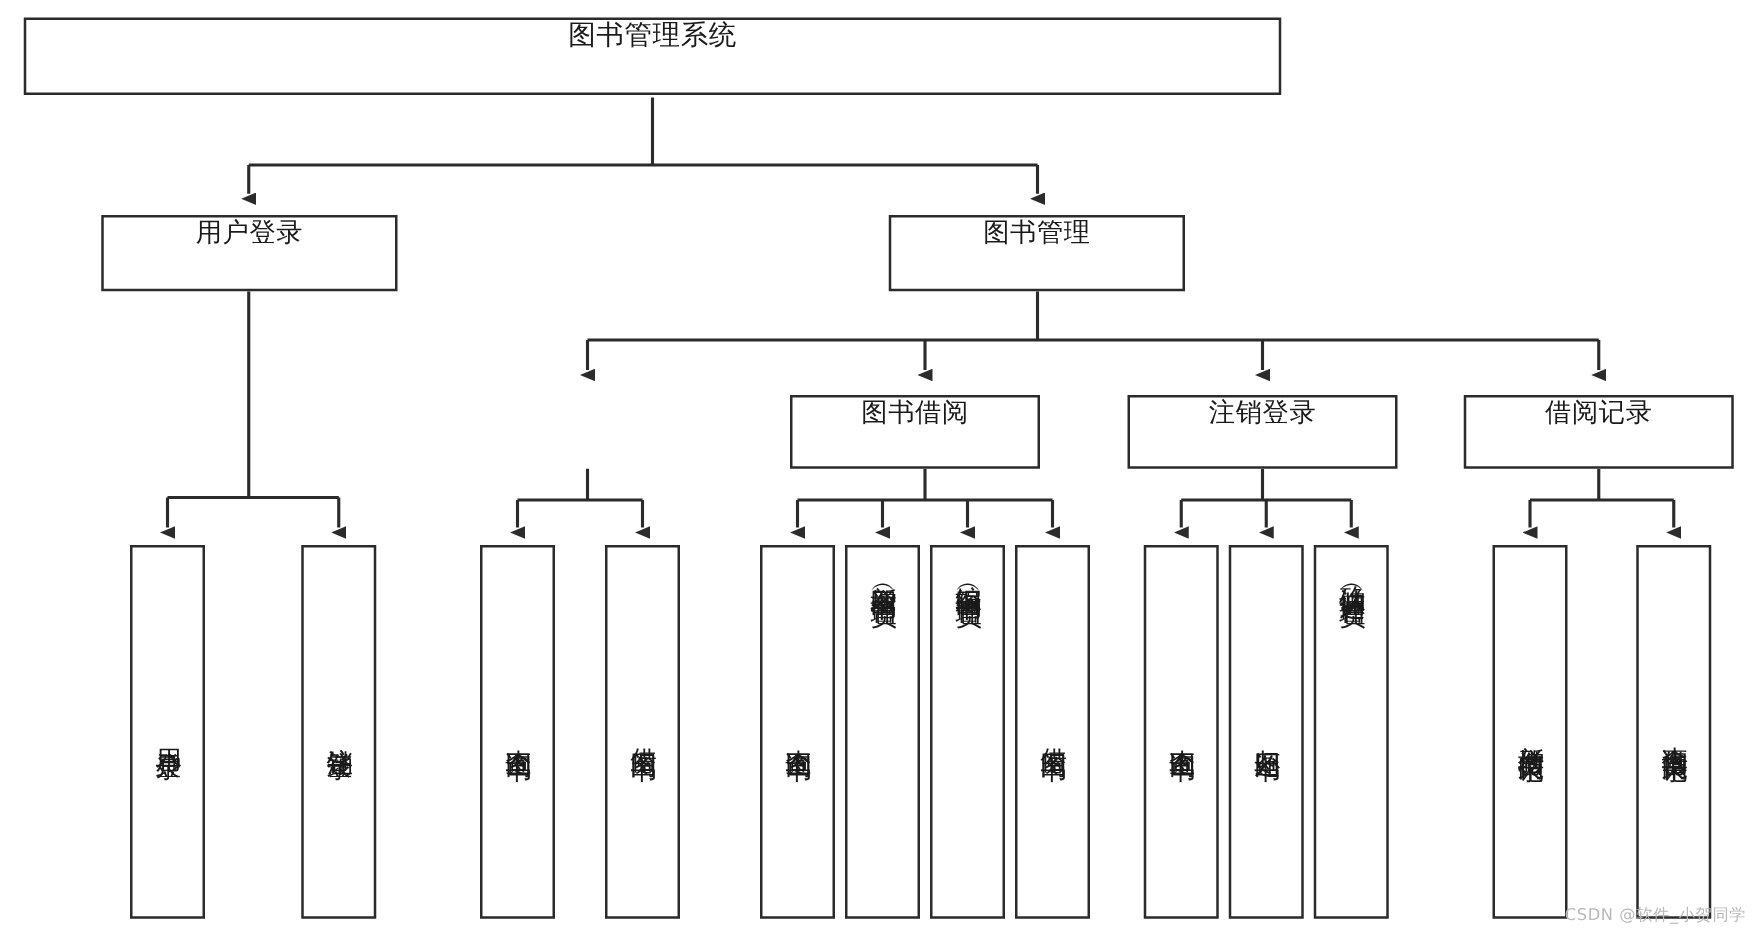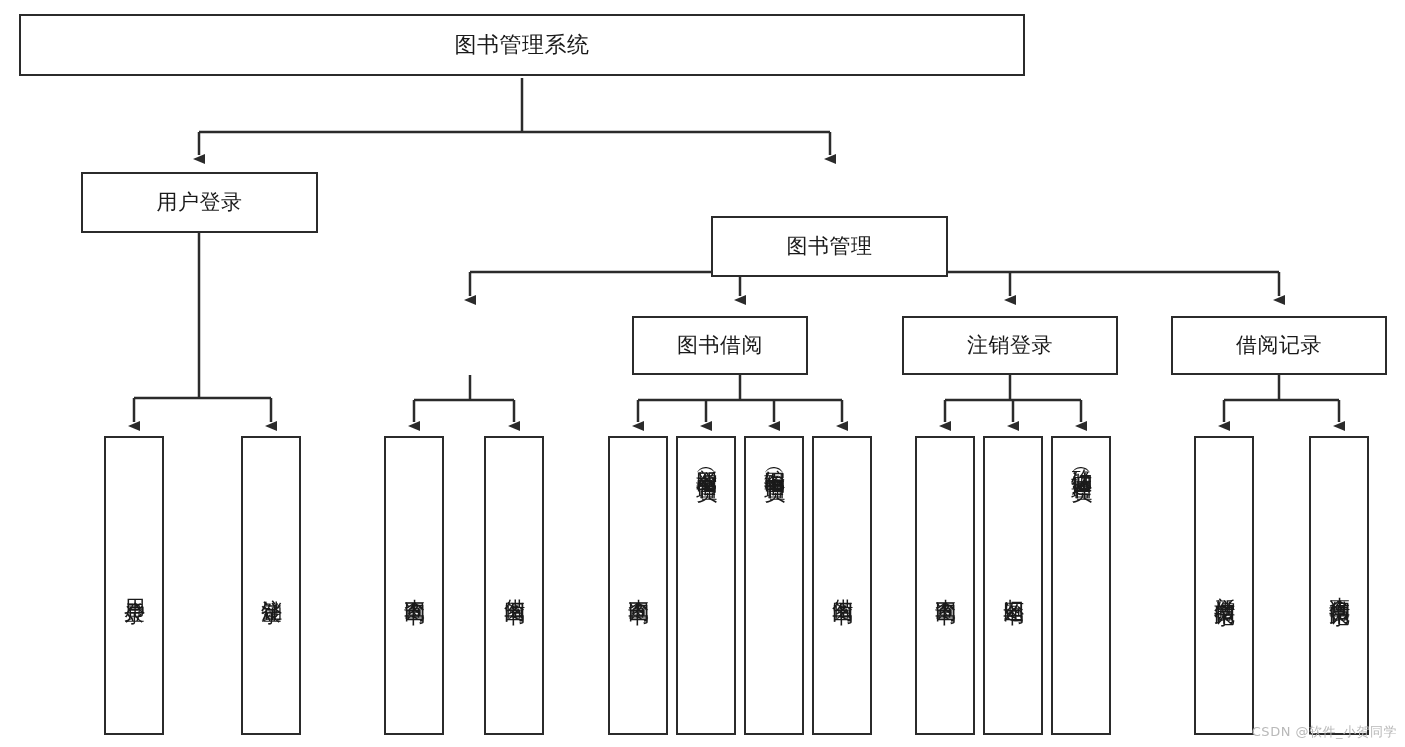--- a/index.html
+++ b/index.html
@@ -23,21 +23,20 @@
     top: 0;
     width: 1405px;
     height: 747px;
   }
   .node {
     position: absolute;
     box-sizing: border-box;
     border: 2px solid #2b2b2b;
     background: #ffffff;
     display: flex;
-    align-items: center;
     justify-content: center;
     color: #1a1a1a;
   }
   .node-label {
     font-size: 21px;
     line-height: 1.15;
     letter-spacing: 0.5px;
     white-space: nowrap;
   }
   .node.vertical {
@@ -124,26 +123,26 @@
   </svg>
 
   <div class="node" id="root-node" style="left:19px; top:14px; width:1006px; height:62px;">
     <span class="node-label">图书管理系统</span>
   </div>
 
   <div class="node" style="left:81px; top:172px; width:237px; height:61px;">
     <span class="node-label">用户登录</span>
   </div>
 
-  <div class="node" style="left:711px; top:172px; width:237px; height:61px;margin-top:44px;">
+  <div class="node" style="left:711px; top:172px; width:237px; height:61px;">
     <span class="node-label">图书管理</span>
   </div>
 
 
-  <div class="node" style="left:632px; top:316px; width:176px; height:59px;">
+  <div class="node" style="left:632px; top:316px; width:200px; height:59px;">
     <span class="node-label">图书借阅</span>
   </div>
 
   <div class="node" style="left:902px; top:316px; width:216px; height:59px;">
     <span class="node-label">注销登录</span>
   </div>
 
   <div class="node" style="left:1171px; top:316px; width:216px; height:59px;">
     <span class="node-label">借阅记录</span>
   </div>

